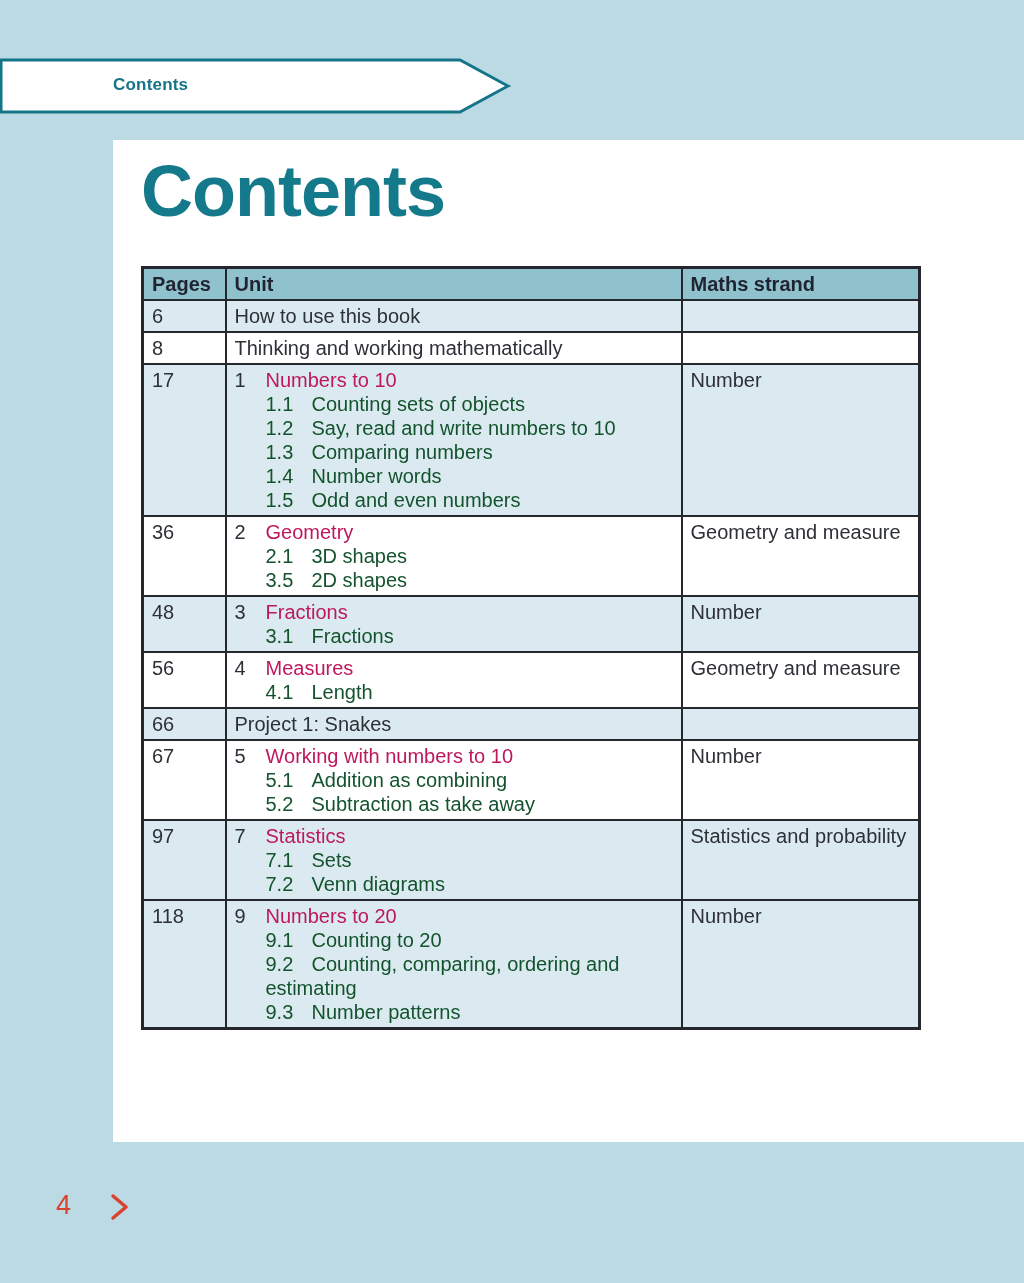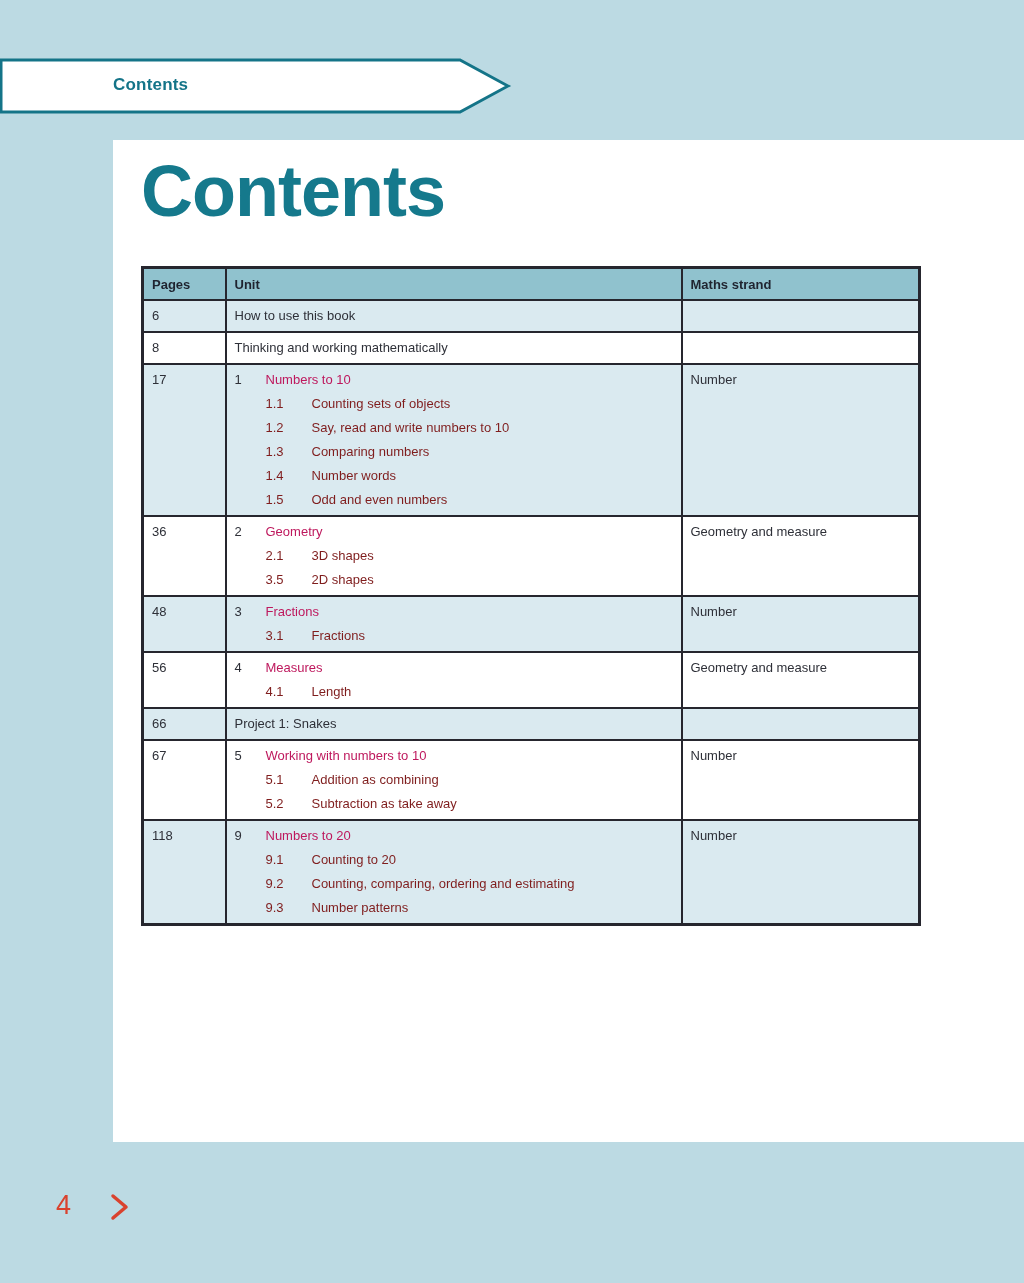--- a/index.html
+++ b/index.html
@@ -46,41 +46,41 @@
     border-collapse: collapse;
     table-layout: fixed;
     border: 3px solid #26262e;
   }
   col.c-pages  { width: 83px; }
   col.c-unit   { width: 456px; }
   col.c-strand { width: 238px; }
   .toc th, .toc td {
     border: 2px solid #26262e;
     text-align: left;
-    font-size: 13px;
+    font-size: 20px;
     vertical-align: top;
   }
   .toc th {
     background: #90c2ce;
     color: #1f2430;
     padding: 4px 8px 3px 8px;
     line-height: 23px;
     font-weight: bold;
   }
   .toc td {
     padding: 3px 8px 3px 8px;
     line-height: 24px;
     color: #2e3038;
     background: #ffffff;
   }
   tr.shaded td { background: #daeaf0; }
 
   .unit-num { display: inline-block; width: 31px; }
   .unit-title { color: #be185d; }
-  .sub-line { margin-left: 31px; color: #7f1d1d; }
+  .sub-line { margin-left: 31px; color: #14532d; }
   .sub-num { display: inline-block; width: 46px; }
   .strand-cell { color: #2e3038; }
 
   
   .footer-page-num {
     position: absolute; left: 56px; top: 1190px;
     font-size: 27px; color: #d9422e; font-weight: normal;
   }
   .footer-chevron {
     position: absolute; left: 109px; top: 1193px;
@@ -168,20 +168,29 @@
         <tr>
           <td>67</td>
           <td>
             <div><span class="unit-num">5</span><span class="unit-title">Working with numbers to 10</span></div>
             <div class="sub-line"><span class="sub-num">5.1</span><span>Addition as combining</span></div>
             <div class="sub-line"><span class="sub-num">5.2</span><span>Subtraction as take away</span></div>
           </td>
           <td class="strand-cell">Number</td>
         </tr>
         <tr class="shaded">
+          <td>97</td>
+          <td>
+            <div><span class="unit-num">7</span><span class="unit-title">Statistics</span></div>
+            <div class="sub-line"><span class="sub-num">7.1</span><span>Sets</span></div>
+            <div class="sub-line"><span class="sub-num">7.2</span><span>Venn diagrams</span></div>
+          </td>
+          <td class="strand-cell">Statistics and probability</td>
+        </tr>
+        <tr class="shaded">
           <td>118</td>
           <td>
             <div><span class="unit-num">9</span><span class="unit-title">Numbers to 20</span></div>
             <div class="sub-line"><span class="sub-num">9.1</span><span>Counting to 20</span></div>
             <div class="sub-line"><span class="sub-num">9.2</span><span>Counting, comparing, ordering and estimating</span></div>
             <div class="sub-line"><span class="sub-num">9.3</span><span>Number patterns</span></div>
           </td>
           <td class="strand-cell">Number</td>
         </tr>
       </tbody>

